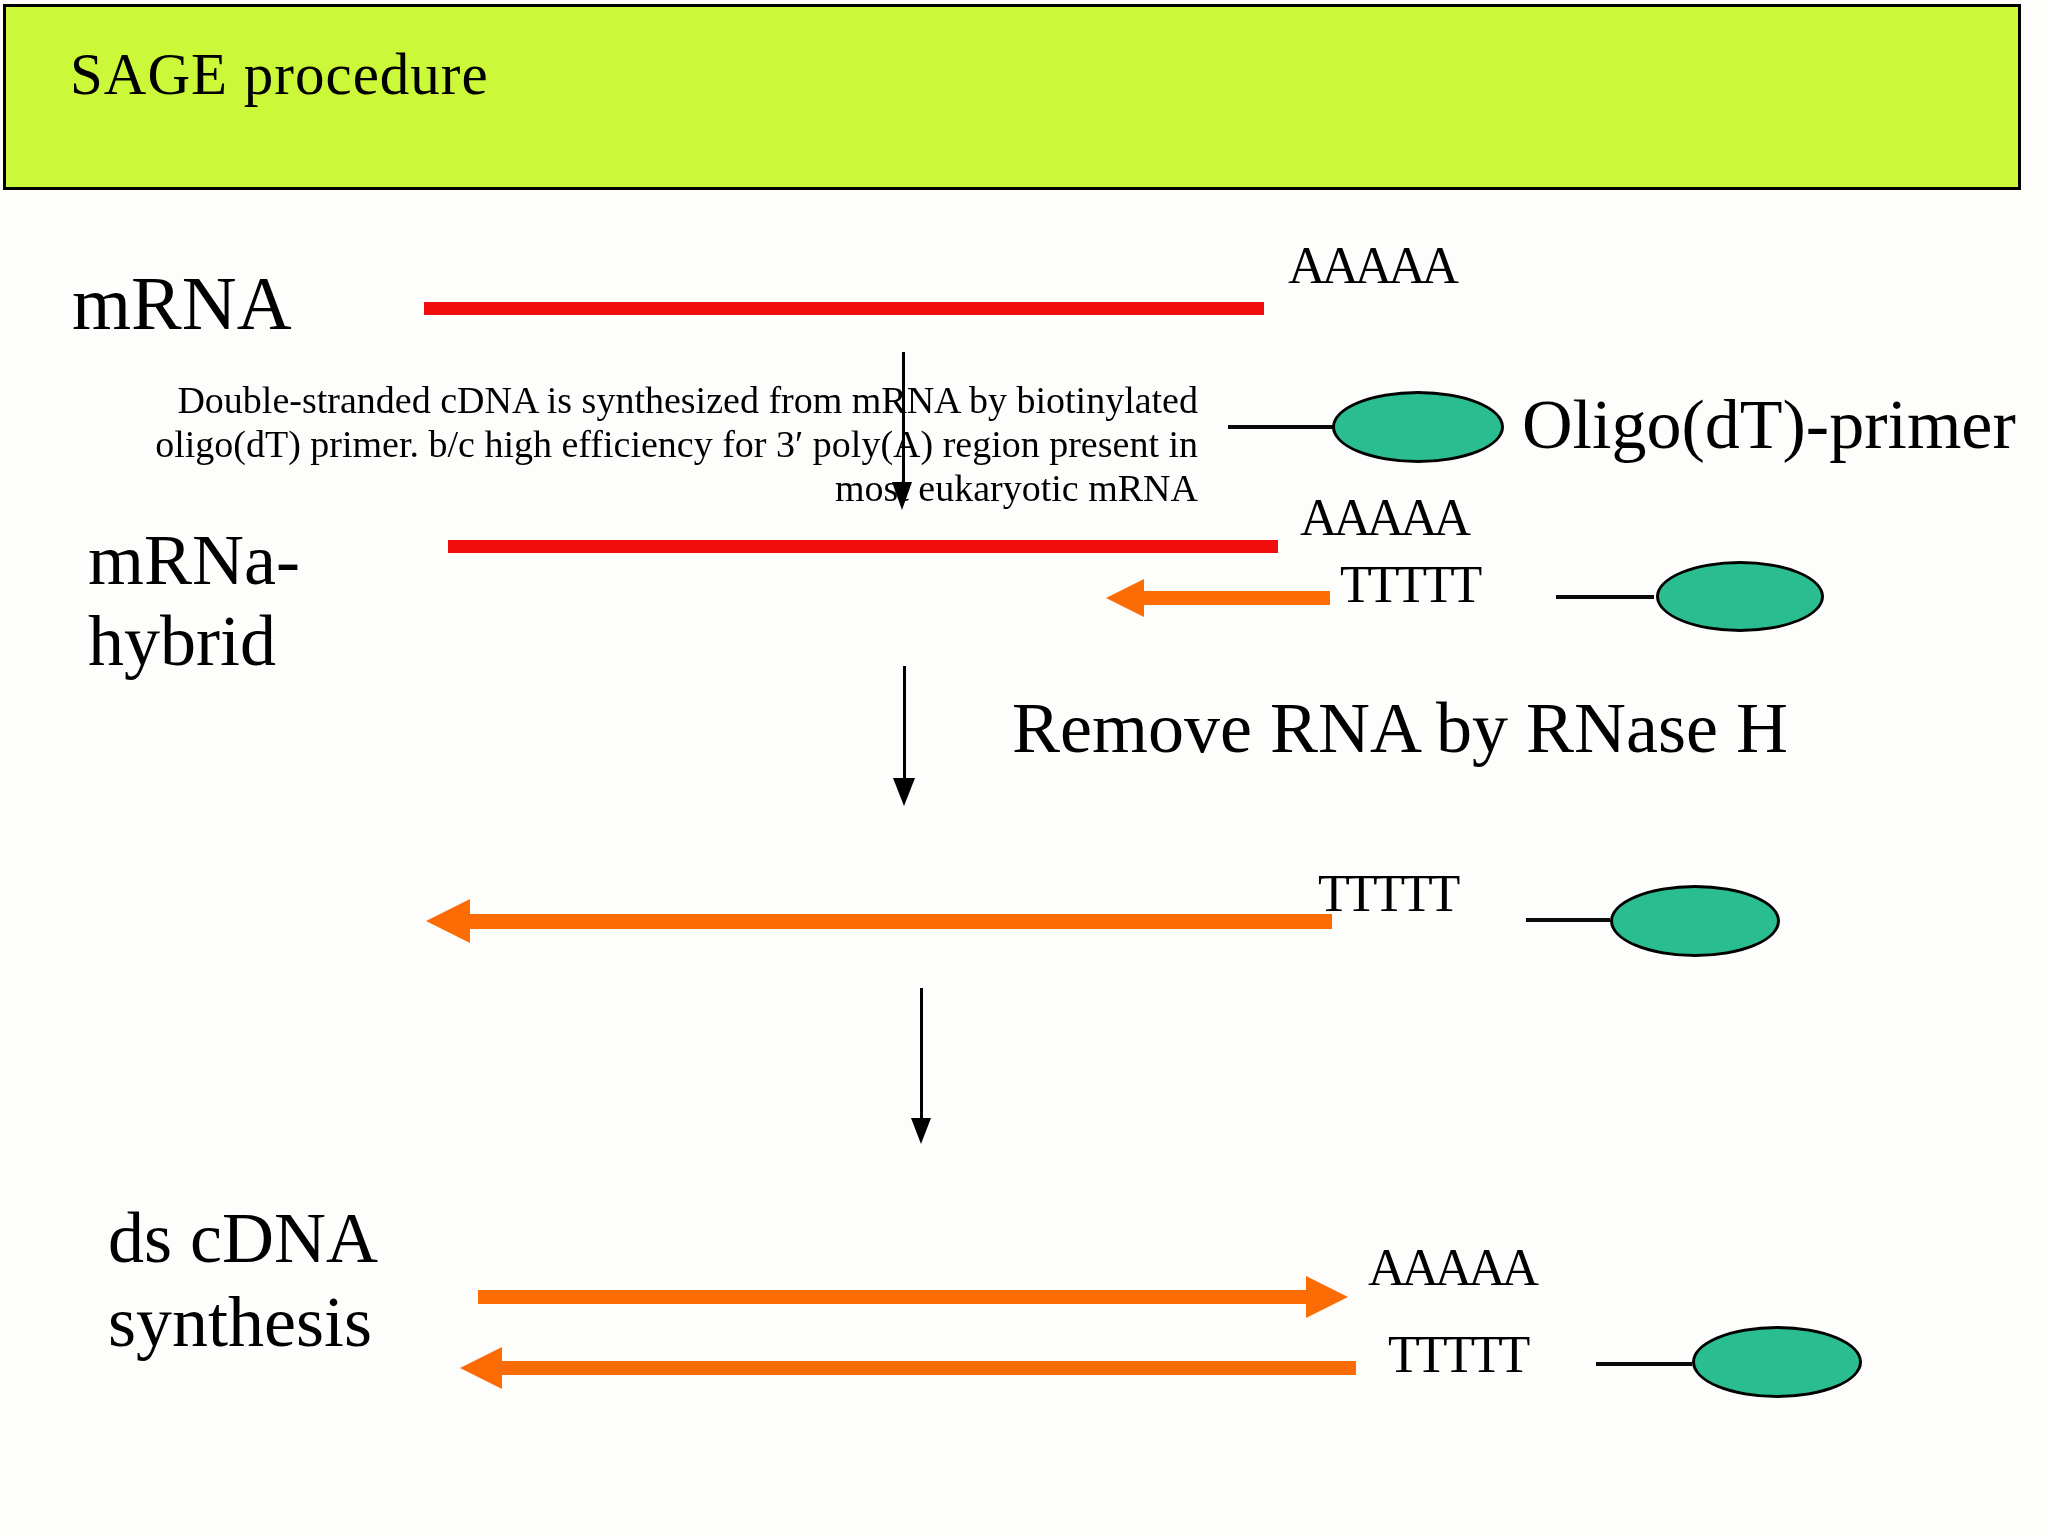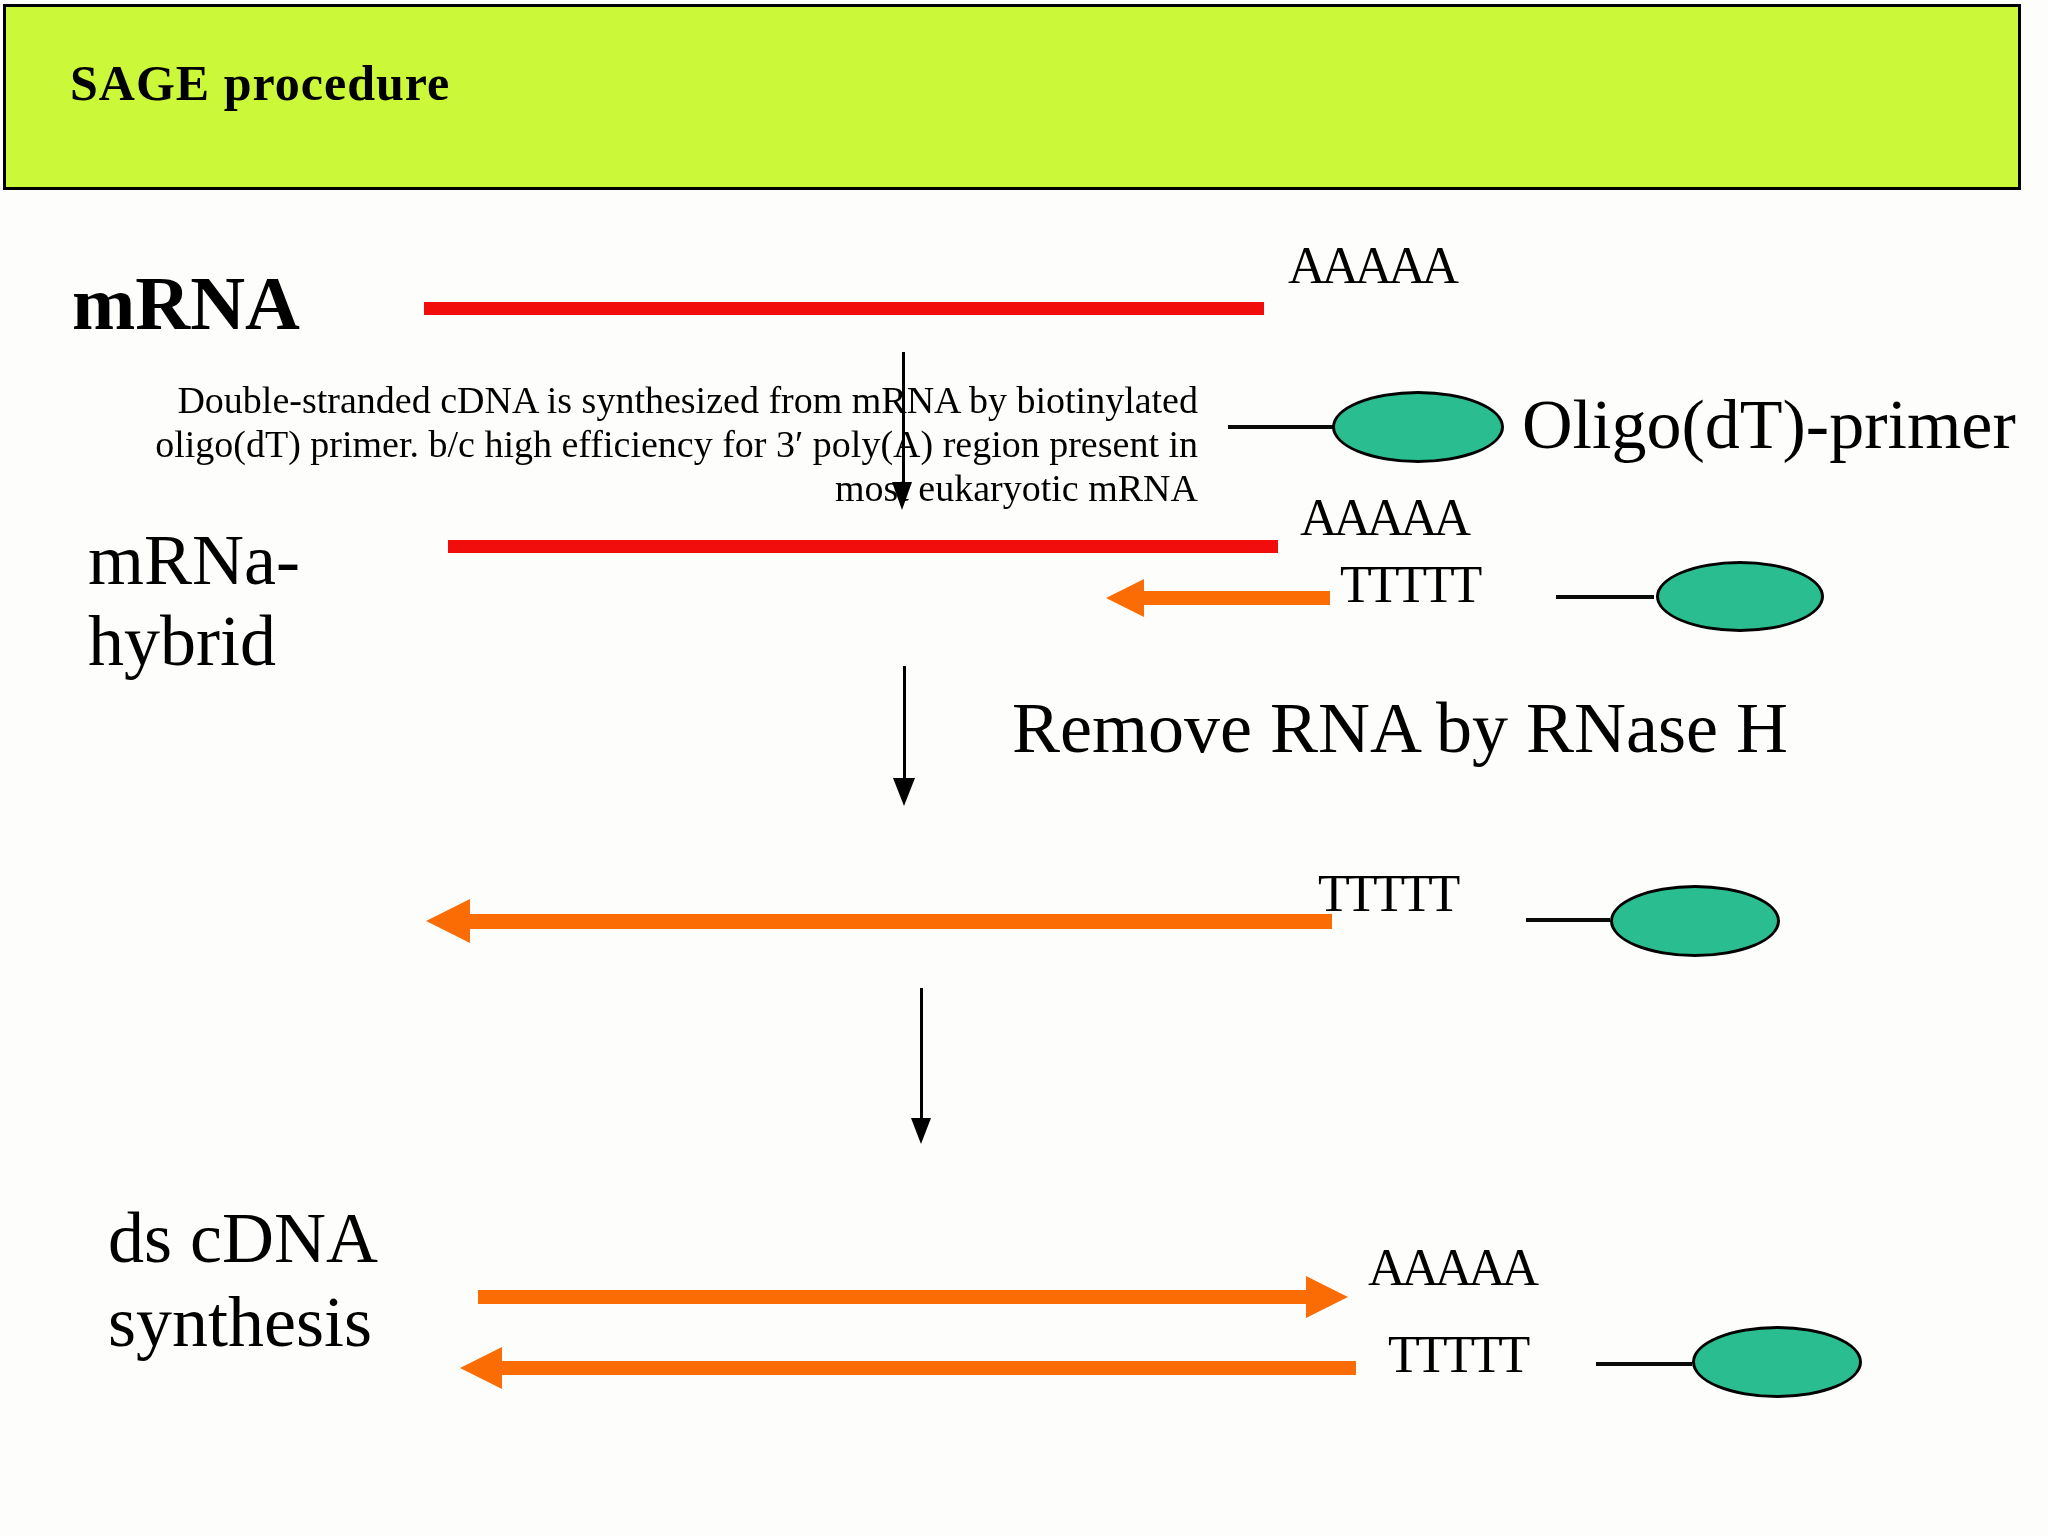--- a/index.html
+++ b/index.html
@@ -11,22 +11,22 @@
   }
   .abs{position:absolute;}
 
   
   .title-bar{
     left:3px;top:4px;width:2012px;height:180px;
     background:var(--title-bg,#cbf838);
     border:3px solid #000;
   }
   .title-text{
-    left:70px;top:54px;
-    font-size:50px;font-weight:bold;letter-spacing:1px;
+    left:70px;top:40px;
+    font-size:59px;font-weight:normal;letter-spacing:1px;
     white-space:nowrap;
   }
 
   
   .lbl{font-size:72px;line-height:1;white-space:nowrap;}
   .seq{font-size:52px;line-height:1;letter-spacing:-0.08em;white-space:nowrap;}
 
   
   .strand-red{height:13px;background:var(--rna-red,#f20d0d);}
   .connector{height:4px;background:#0a0a0a;}
@@ -57,21 +57,21 @@
 
   .hybrid-block{left:88px;top:500px;font-size:72px;line-height:81px;margin-top:20px;}
   .ds-block{left:108px;top:1196px;font-size:72px;line-height:84px;}
 </style>
 </head>
 <body>
 
 <div class="abs title-bar"></div>
 <div class="abs title-text">SAGE procedure</div>
 
-<div class="abs lbl" style="left:72px;top:265px;font-size:76px;font-weight:bold;">mRNA</div>
+<div class="abs lbl" style="left:72px;top:265px;font-size:76px;">mRNA</div>
 <div class="abs strand-red" style="left:424px;top:302px;width:840px;"></div>
 <div class="abs seq" style="left:1288px;top:240px;">AAAAA</div>
 
 <div>
   <div class="dline" style="left:902px;top:352px;height:132px;"></div>
   <div class="dhead" style="left:892px;top:482px;border-left-width:10px;border-right-width:10px;"></div>
 </div>
 
 <div class="abs note">
   <div>Double-stranded cDNA  is synthesized from mRNA by biotinylated</div>

